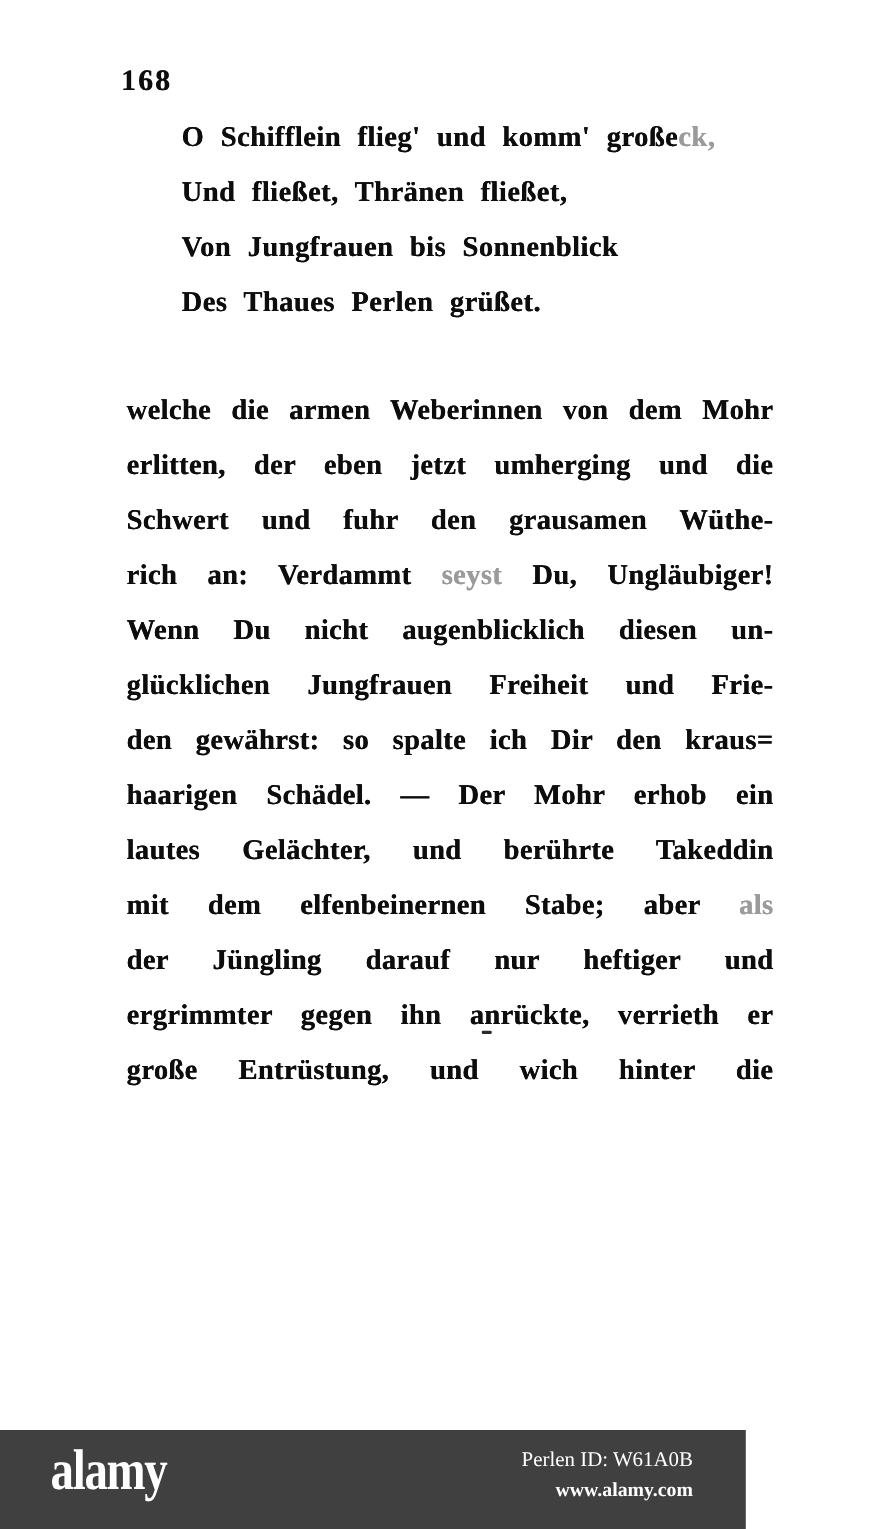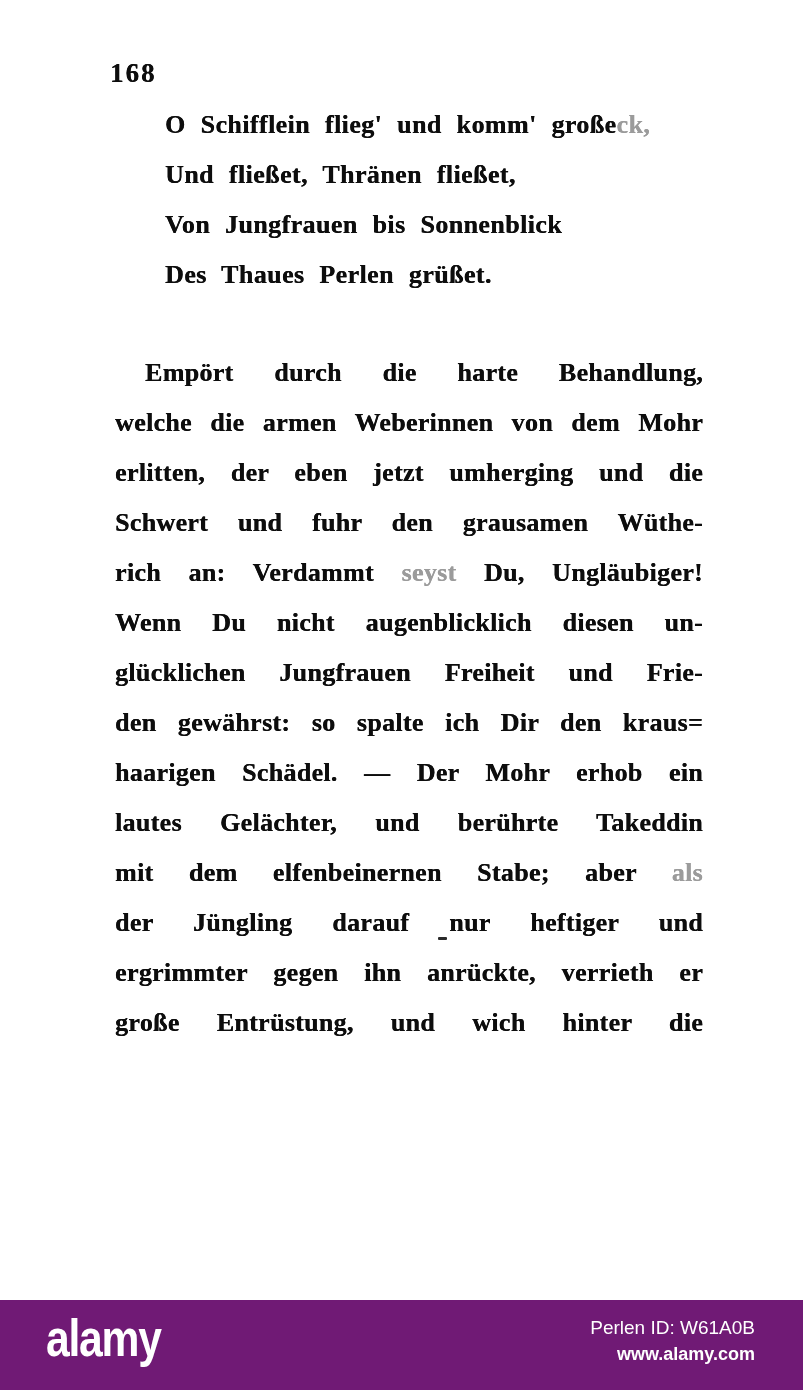--- a/index.html
+++ b/index.html
@@ -60,24 +60,24 @@
     top: 937px;
     width: 9px;
     height: 3px;
     background: #2a2a2a;
     border-radius: 1px;
   }
   .watermark-bar {
     position: absolute;
     left: 0;
     bottom: 0;
-    width: 803px;
+    width: 678px;
     height: 90px;
-    background: #701a75;
-    font-family: Liberation Sans, sans-serif;
+    background: #404040;
+    font-family: Liberation Serif, serif;
   }
   .alamy-logo {
     position: absolute;
     left: 46px;
     top: 12px;
     color: #ffffff;
     font-size: 52px;
     font-weight: bold;
     letter-spacing: -1.5px;
     transform: scaleX(0.82);
@@ -102,21 +102,20 @@
   <div class="page-number">168</div>
 
   <div class="verse" id="verse-block">
       <div class="line"><span>O Schifflein flieg' und komm' große</span><span class="faded">ck,</span></div>
       <div class="line">Und fließet, Thränen fließet,</div>
       <div class="line">Von Jungfrauen bis Sonnenblick</div>
       <div class="line">Des Thaues Perlen grüßet.</div>
     </div>
 
   <div class="paragraph" id="paragraph-block">
-      <div class="line indent">Empört durch die harte Behandlung,</div>
       <div class="line">welche die armen Weberinnen von dem Mohr</div>
       <div class="line">erlitten, der eben jetzt umherging und die</div>
       <div class="line">Schwert und fuhr den grausamen Wüthe-</div>
       <div class="line"><span>rich an: Verdammt </span><span class="faded">seyst</span><span> Du, Ungläubiger!</span></div>
       <div class="line">Wenn Du nicht augenblicklich diesen un-</div>
       <div class="line">glücklichen Jungfrauen Freiheit und Frie-</div>
       <div class="line">den gewährst: so spalte ich Dir den kraus=</div>
       <div class="line">haarigen Schädel. — Der Mohr erhob ein</div>
       <div class="line">lautes Gelächter, und berührte Takeddin</div>
       <div class="line"><span>mit dem elfenbeinernen Stabe; aber </span><span class="faded">als</span></div>

